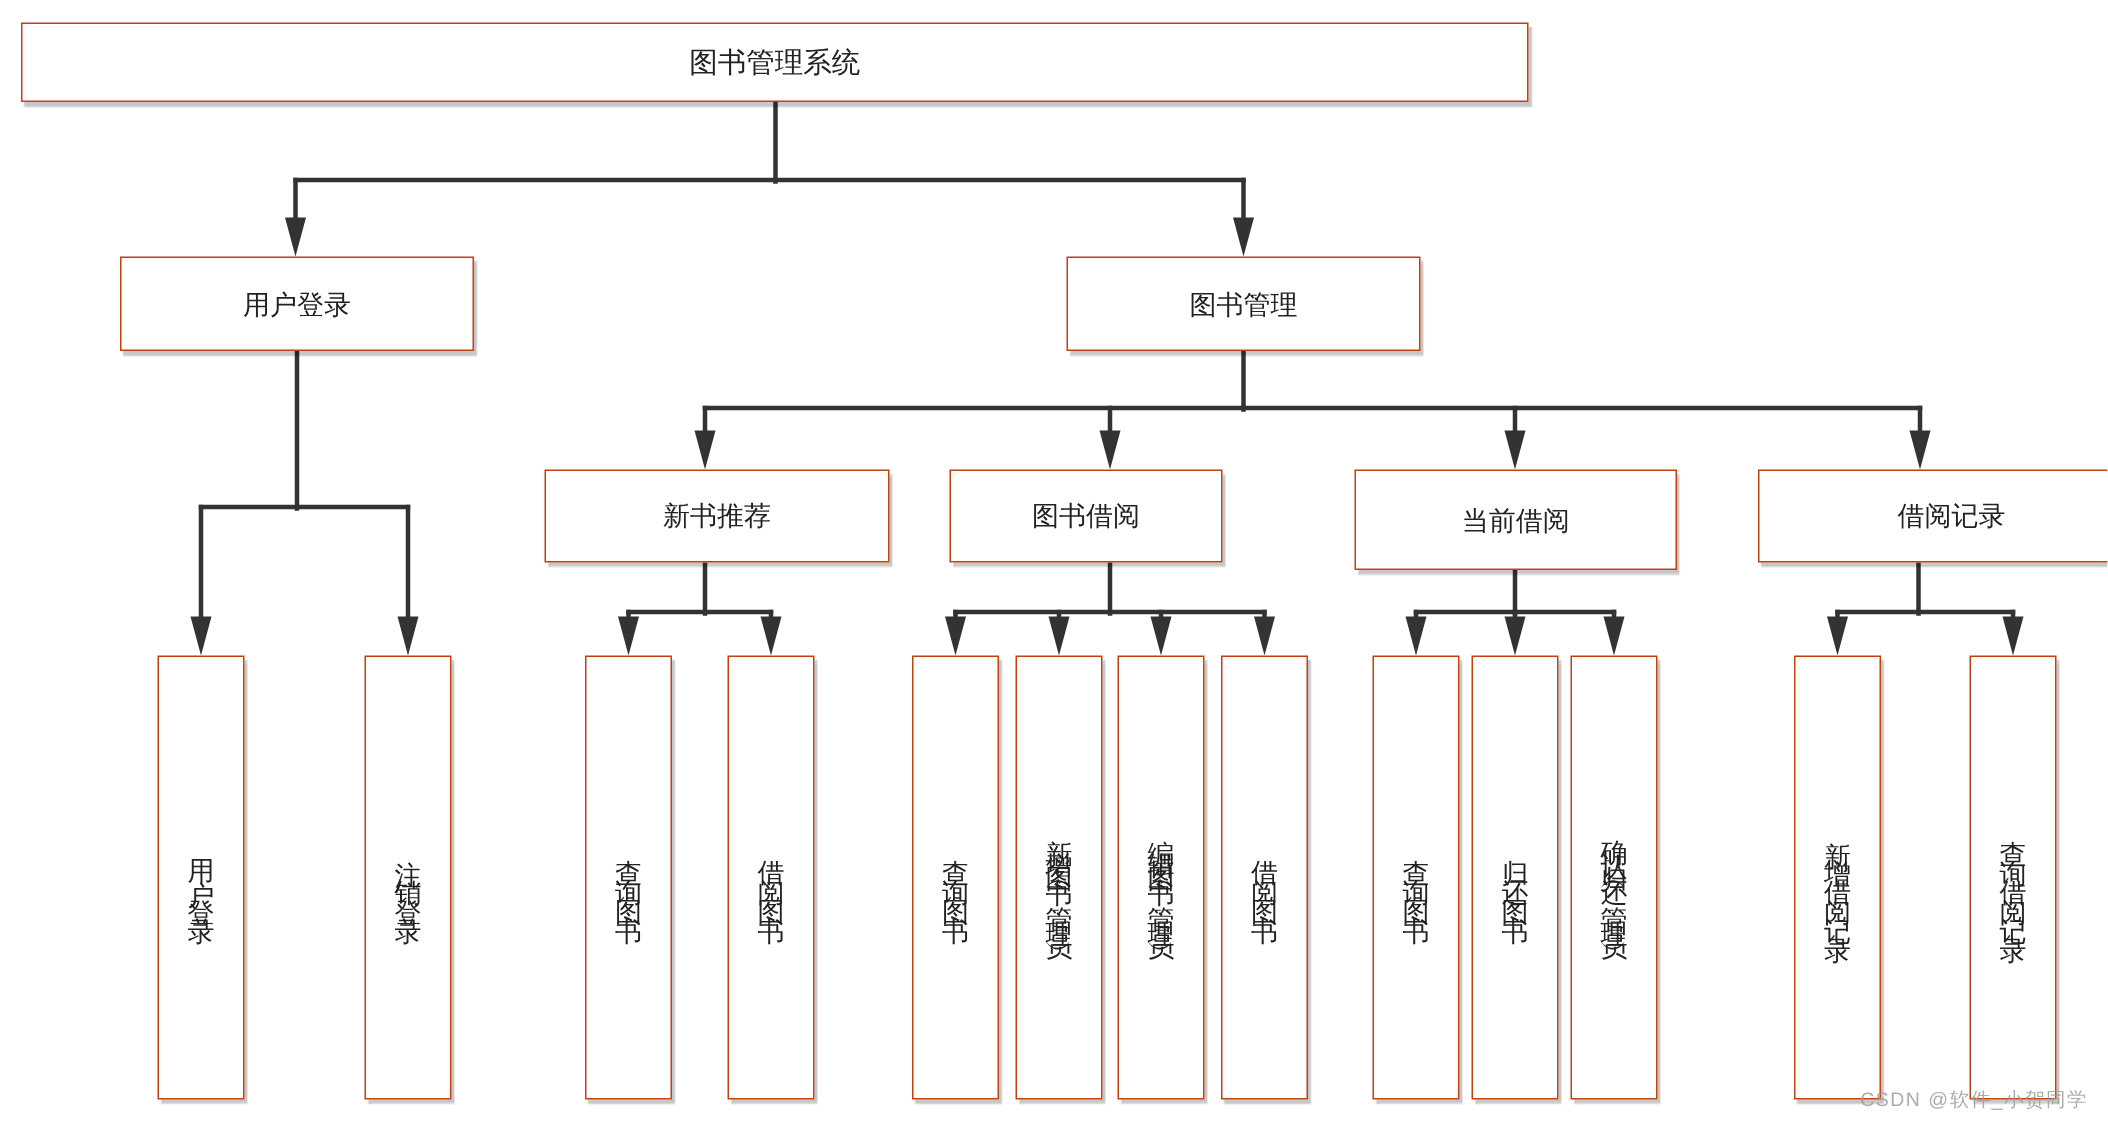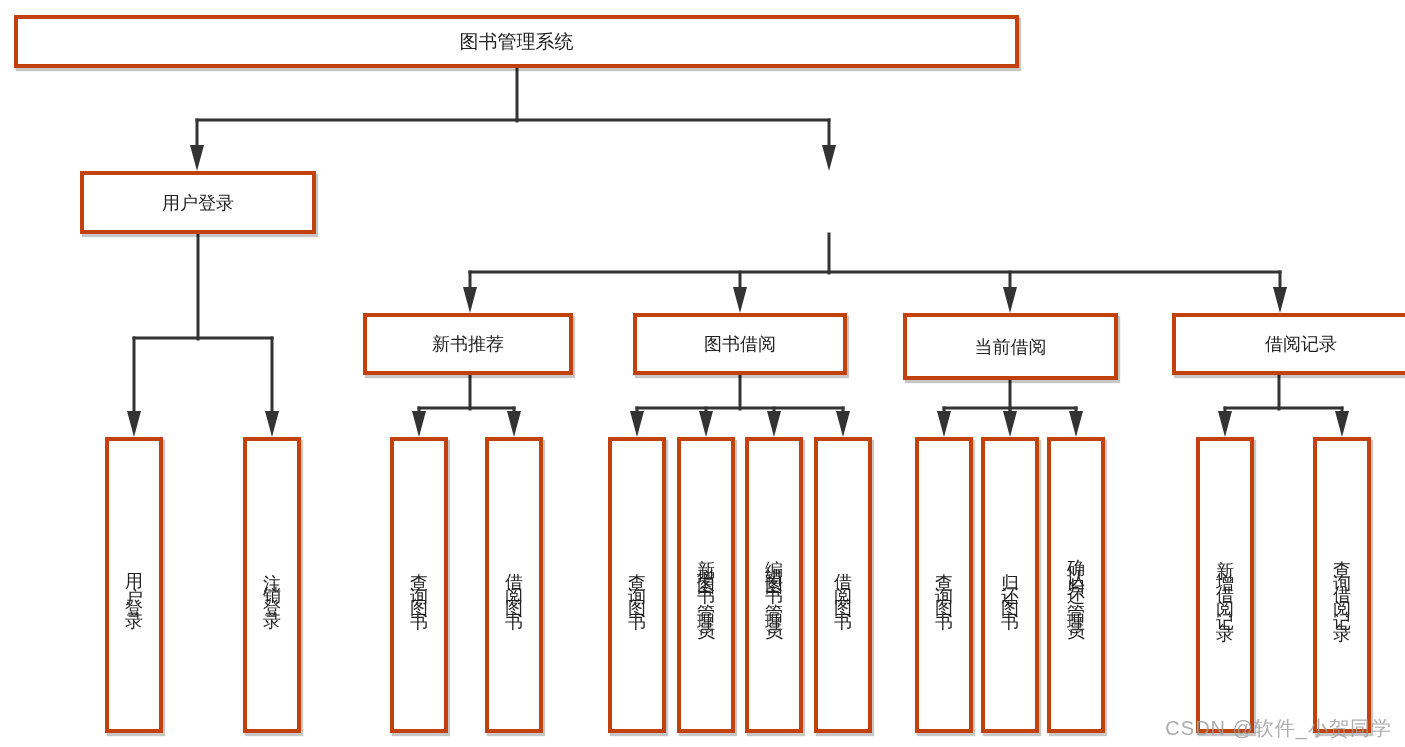--- a/index.html
+++ b/index.html
@@ -2,32 +2,32 @@
 <html><head>
 <meta charset="utf-8">
 <style>
   html,body{margin:0;padding:0;background:#ffffff;}
   .wrap{
     position:relative;width:1405px;height:747px;background:#ffffff;
     font-family:"Liberation Sans",sans-serif;overflow:hidden;
   }
   svg.connectors{position:absolute;left:0;top:0;width:1405px;height:747px;}
   .box{
-    position:absolute;background:#ffffff;border:4px solid #c2410c;
+    position:absolute;background:#ffffff;border:1px solid #c2410c;
     box-sizing:border-box;display:flex;align-items:center;justify-content:center;
     color:#222222;font-size:18px;box-shadow:2px 3px 1px rgba(0,0,0,0.22);
     text-align:center;
   }
   .box span{white-space:nowrap;}
   .v span{writing-mode:vertical-rl;text-orientation:mixed;white-space:normal;}
   .sp-wide span{letter-spacing:0.72em;}
   .sp-tight span{letter-spacing:0.5em;}
   .title{font-size:19px;}
   .watermark{
-    position:absolute;right:13px;bottom:5px;font-size:20px;
+    position:absolute;right:13px;bottom:5px;font-size:13px;
     color:rgba(158,158,158,0.85);letter-spacing:1px;z-index:5;
   }
 </style>
 </head>
 <body>
 
 <div class="wrap">
 
   <svg class="connectors" id="connectors">
       <line x1="517" y1="68" x2="517" y2="121" stroke="#333333" stroke-width="3" stroke-linecap="square"></line>
@@ -84,25 +84,28 @@
       <polygon points="1335,411 1349,411 1342,437" fill="#333333"></polygon>
     </svg>
 
   <div class="box title" style="left:14px;top:15px;width:1005px;height:53px">
     <span>图书管理系统</span>
   </div>
 
   <div class="box" style="left:80px;top:171px;width:236px;height:63px">
     <span>用户登录</span>
   </div>
+  <div class="box" style="left:711px;top:171px;width:236px;height:63px">
+    <span>图书管理</span>
+  </div>
 
-  <div class="box" style="left:363px;top:313px;width:210px;height:62px">
+  <div class="box" style="left:363px;top:313px;width:230px;height:62px">
     <span>新书推荐</span>
   </div>
-  <div class="box" style="left:633px;top:313px;width:214px;height:62px">
+  <div class="box" style="left:633px;top:313px;width:182px;height:62px">
     <span>图书借阅</span>
   </div>
   <div class="box" style="left:903px;top:313px;width:215px;height:67px">
     <span>当前借阅</span>
   </div>
   <div class="box" style="left:1172px;top:313px;width:258px;height:62px">
     <span>借阅记录</span>
   </div>
 
   <div class="box v sp-wide" style="left:105px;top:437px;width:58px;height:296px">

